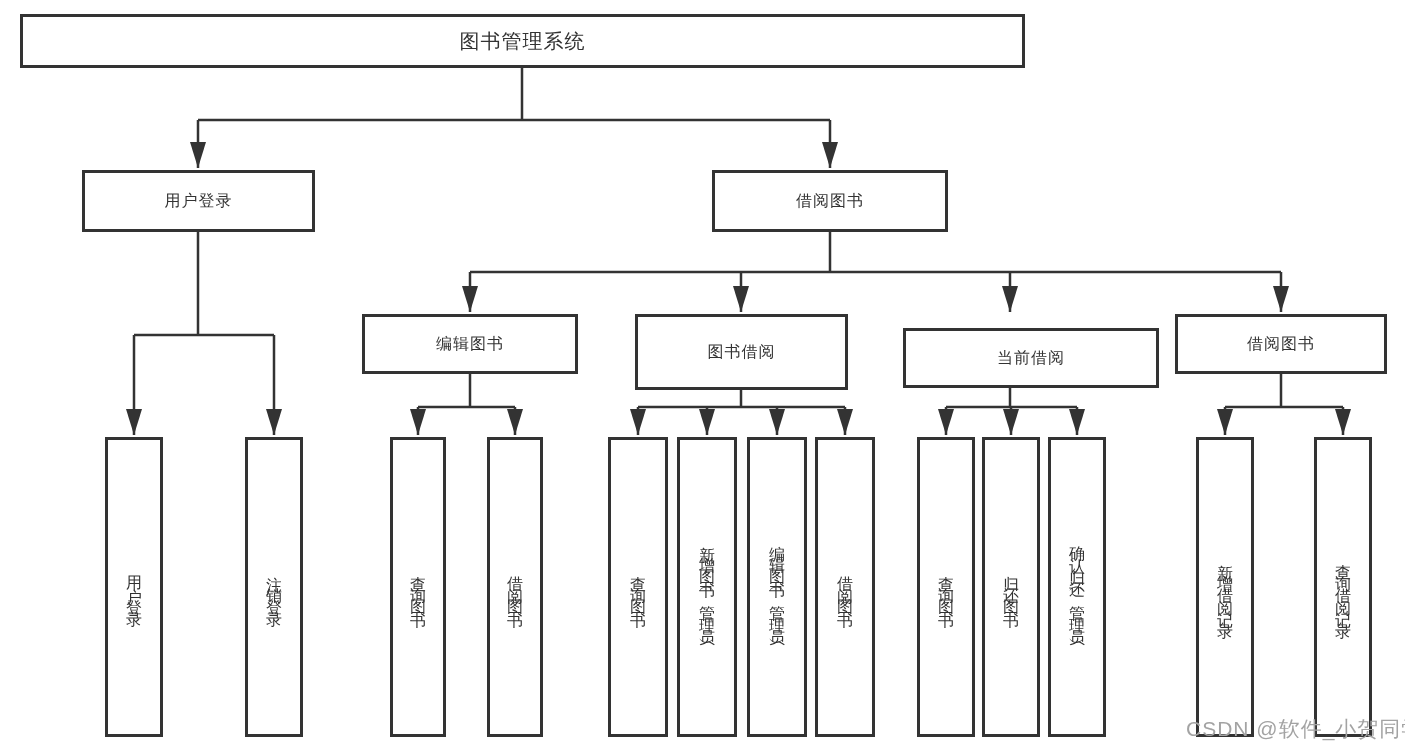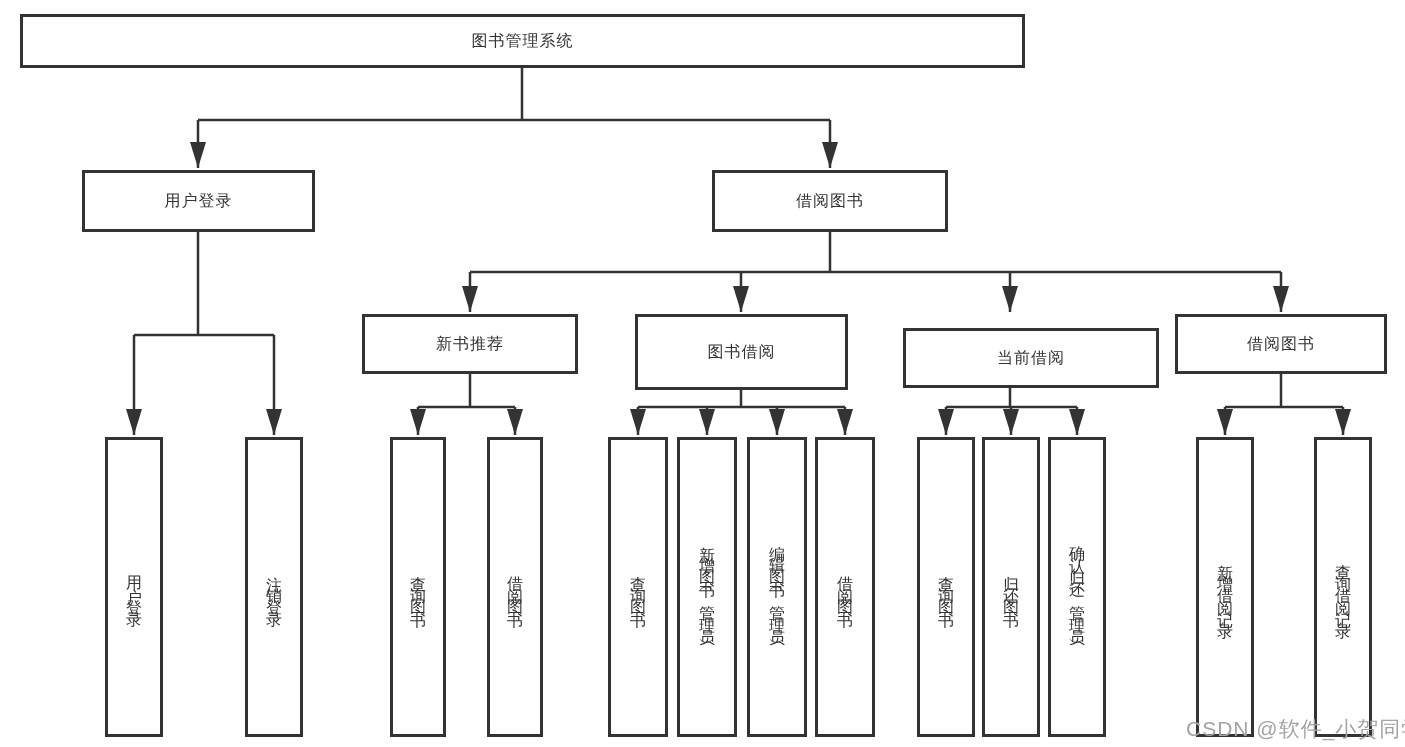--- a/index.html
+++ b/index.html
@@ -11,21 +11,21 @@
   .node{
     position:absolute;background:#ffffff;border:3px solid #333333;box-sizing:border-box;
     display:flex;align-items:center;justify-content:center;z-index:2;
   }
   .node .lbl{font-size:16px;line-height:1;white-space:nowrap;}
   .node.h .lbl{letter-spacing:1px;}
   .node.v .lbl{
     writing-mode:vertical-rl;text-orientation:mixed;
     letter-spacing:12px;white-space:nowrap;
   }
-  .root .lbl{font-size:16px;}
+  .root .lbl{font-size:20px;}
   #watermark{
     position:absolute;left:1186px;top:715px;z-index:3;
     font-size:21px;color:#a3a3a3;white-space:nowrap;letter-spacing:1px;
   }
 </style>
 </head>
 <body>
 
 <div id="canvas">
 
@@ -77,21 +77,21 @@
   </div>
 
   <div class="node h" style="left:82px;top:170px;width:233px;height:62px;">
     <span class="lbl">用户登录</span>
   </div>
   <div class="node h" style="left:712px;top:170px;width:236px;height:62px;">
     <span class="lbl">借阅图书</span>
   </div>
 
   <div class="node h" style="left:362px;top:314px;width:216px;height:60px;">
-    <span class="lbl">新书推荐</span>
+    <span class="lbl">编辑图书</span>
   </div>
   <div class="node h" style="left:635px;top:314px;width:213px;height:76px;">
     <span class="lbl">图书借阅</span>
   </div>
   <div class="node h" style="left:903px;top:328px;width:256px;height:60px;">
     <span class="lbl">当前借阅</span>
   </div>
   <div class="node h" style="left:1175px;top:314px;width:212px;height:60px;">
     <span class="lbl">借阅图书</span>
   </div>

